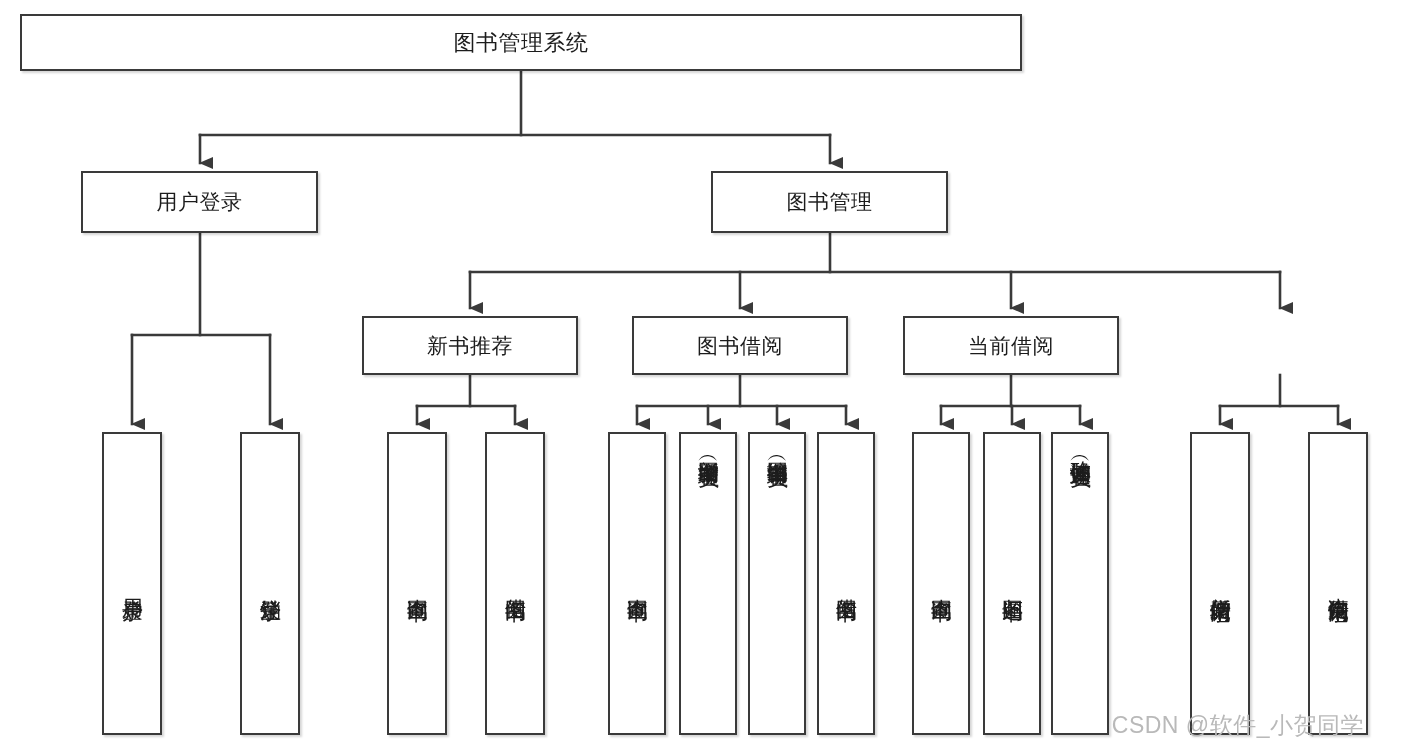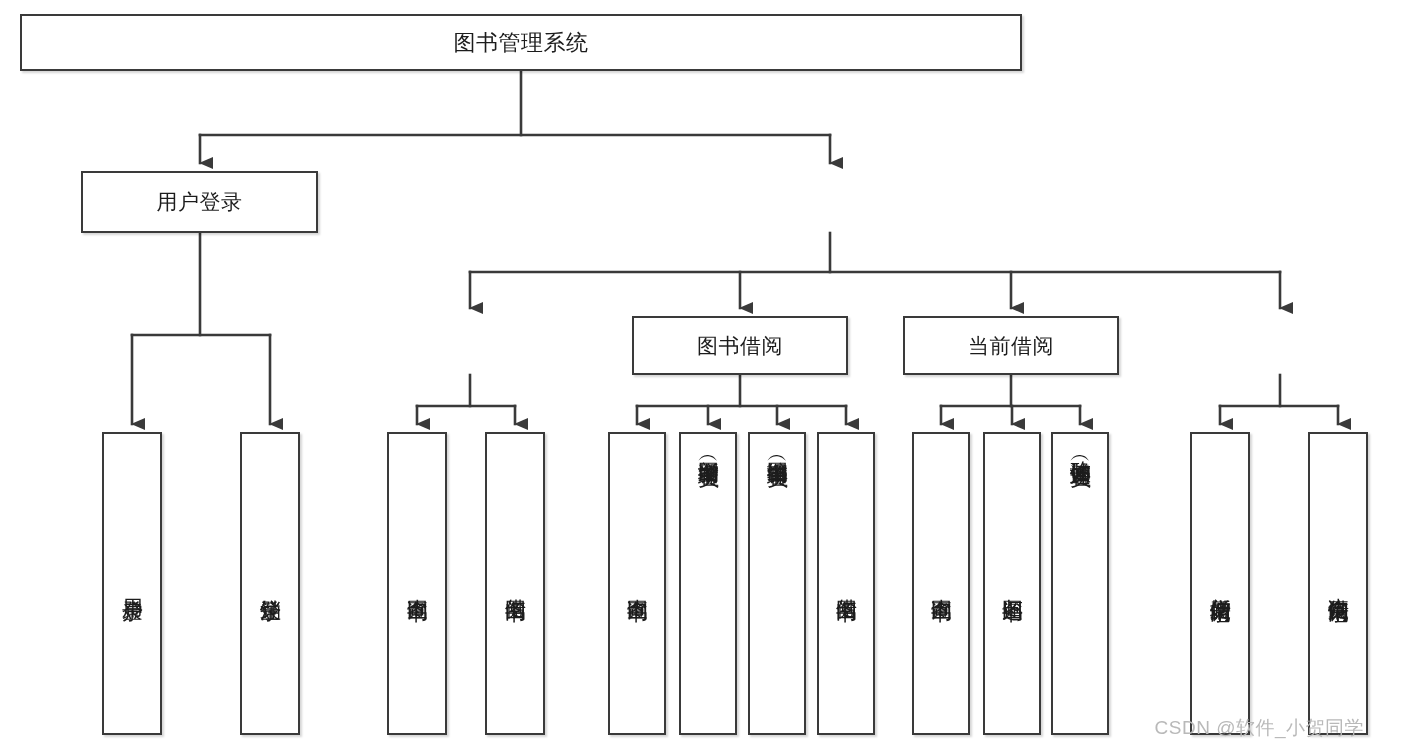--- a/index.html
+++ b/index.html
@@ -58,21 +58,21 @@
     letter-spacing: 1px;
     white-space: nowrap;
     text-align: left;
   }
   .node-leaf.center-v { align-items: center; padding-top: 0; }
 
   #watermark {
     position: absolute;
     right: 8px;
     bottom: 6px;
-    font-size: 19px;
+    font-size: 23px;
     color: #b9b9b9;
     z-index: 5;
     white-space: nowrap;
     letter-spacing: 0.5px;
   }
 </style>
 </head>
 <body>
 
 <div id="canvas">
@@ -129,21 +129,27 @@
     </g>
   </svg>
 
   <div class="node node-root" style="left:20px; top:14px; width:1002px; height:57px;">
     <span class="label">图书管理系统</span>
   </div>
 
   <div class="node node-l2" style="left:81px; top:171px; width:237px; height:62px;">
     <span class="label">用户登录</span>
   </div>
-
+  <div class="node node-l2" style="left:711px; top:171px; width:237px; height:62px;">
+    <span class="label">图书管理</span>
+  </div>
+
+  <div class="node node-l3" style="left:362px; top:316px; width:216px; height:59px;">
+    <span class="label">新书推荐</span>
+  </div>
   <div class="node node-l3" style="left:632px; top:316px; width:216px; height:59px;text-align:center;">
     <span class="label">图书借阅</span>
   </div>
   <div class="node node-l3" style="left:903px; top:316px; width:216px; height:59px;">
     <span class="label">当前借阅</span>
   </div>
 
   <div class="node node-leaf center-v" style="left:102px; top:432px; width:60px; height:303px;">
     <span class="label">用户登录</span>
   </div>

